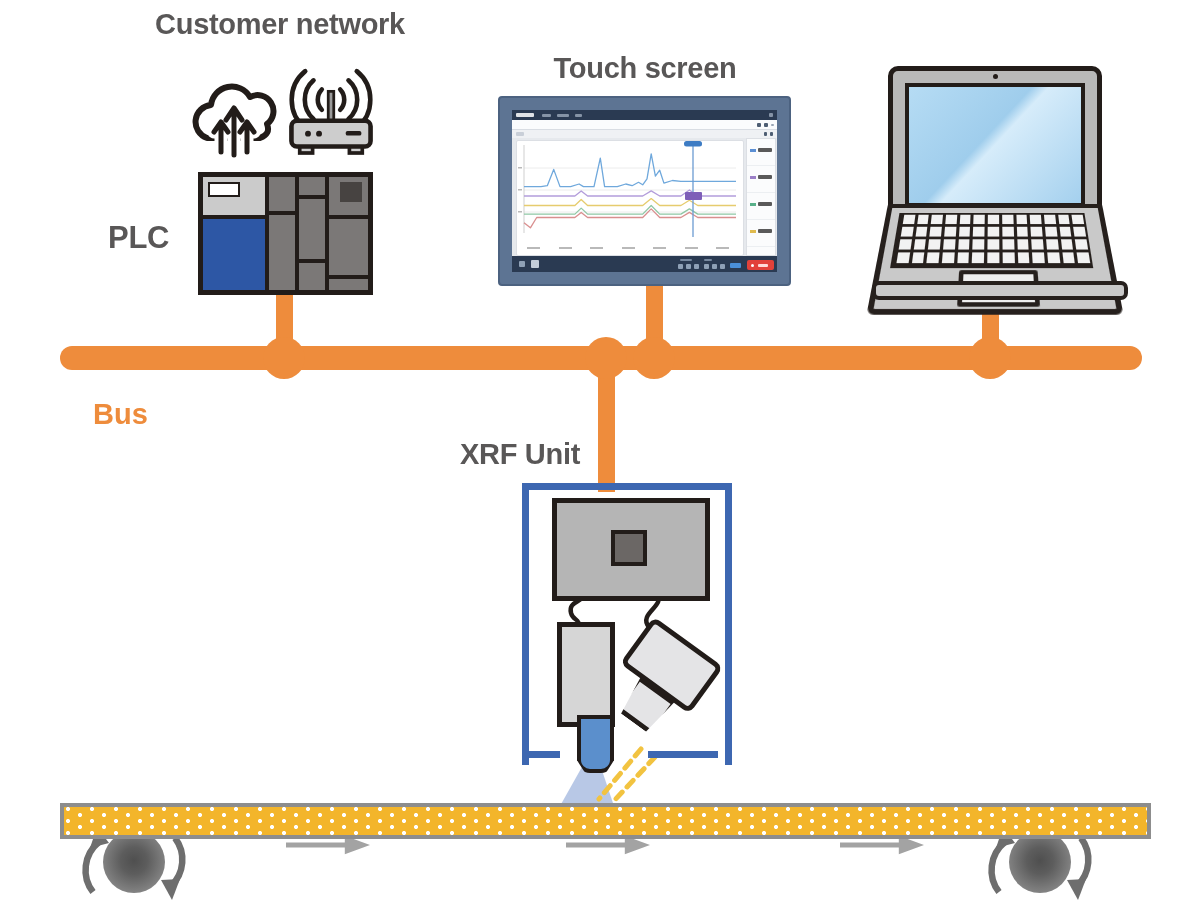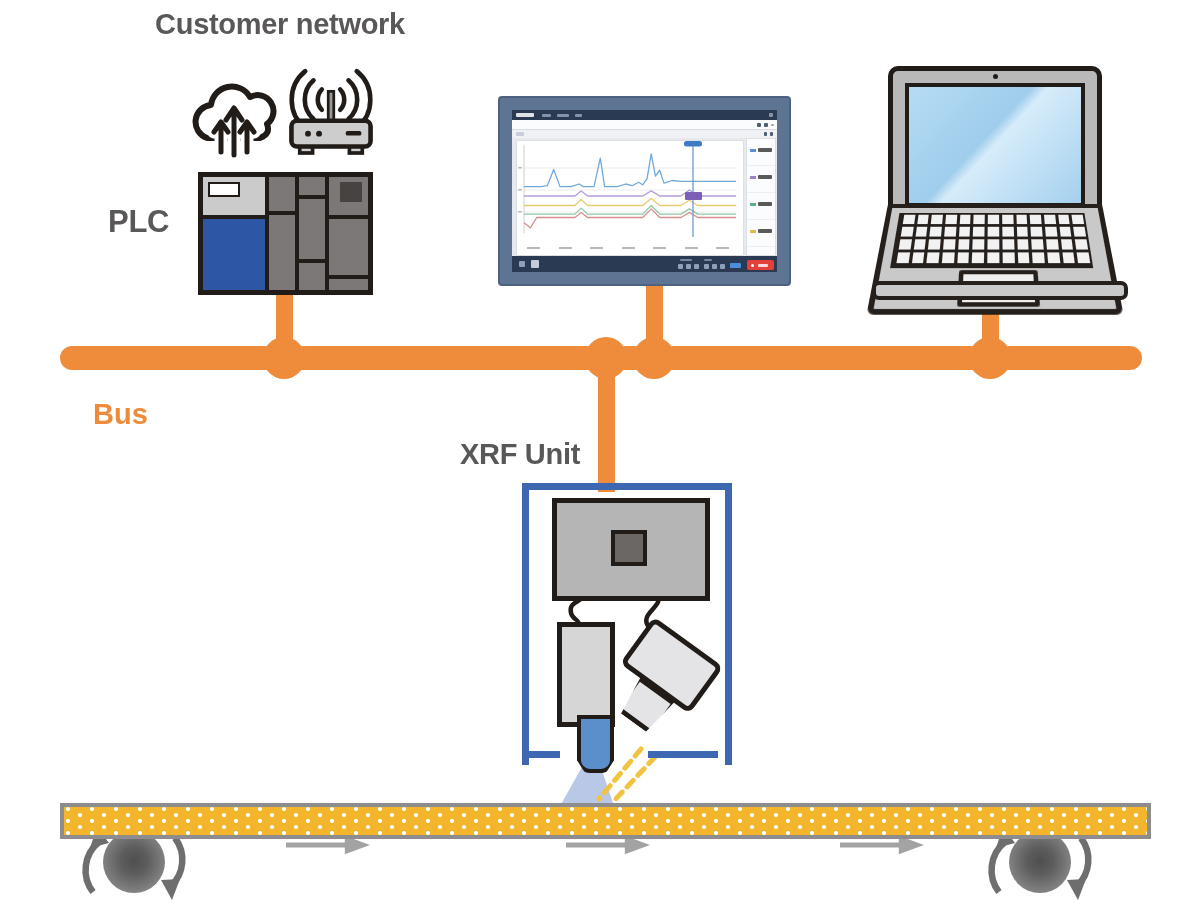--- a/index.html
+++ b/index.html
@@ -93,21 +93,22 @@
   .flow-arrow{position:absolute;top:834px;width:84px;height:22px;background:#a3a3a3;
               clip-path:polygon(0 39%,70% 39%,70% 8%,100% 50%,70% 92%,70% 61%,0 61%);}
   .rot-svg{position:absolute;width:110px;height:76px;z-index:2;}
 </style>
 </head>
 <body>
 
 <div class="stage">
 
   <div class="heading h-center" style="left:90px;top:8px;width:380px;">Customer network</div>
-  <div class="heading" style="left:108px;top:204px;font-size:31px;">PLC</div>
+  <div class="heading h-center" style="left:470px;top:52px;width:350px;">Touch screen</div>
+  <div class="heading" style="left:108px;top:220px;font-size:31px;">PLC</div>
   <div class="heading h-right" style="left:425px;top:438px;width:155px;">XRF Unit</div>
   <div class="eth-label" style="left:93px;top:398px;">
     <div>Bus</div>
   </div>
 
   <svg class="abs" style="left:181px;top:60px;z-index:4;" width="100" height="100" viewBox="0 0 100 100">
     <path d="M26,78 A17,17 0 0 1 30,45 A21,21 0 0 1 69,37 A16,16 0 0 1 86,64 Q90,74 79,78 Z" fill="#fff" stroke="#221c19" stroke-width="6" stroke-linejoin="round"></path>
     <g stroke="#fff" stroke-width="13" fill="none" stroke-linecap="round">
       <path d="M40,92 V64 M33,72 L40,62 L47,72"></path>
       <path d="M53,95 V50 M45,60 L53,48 L61,60"></path>

